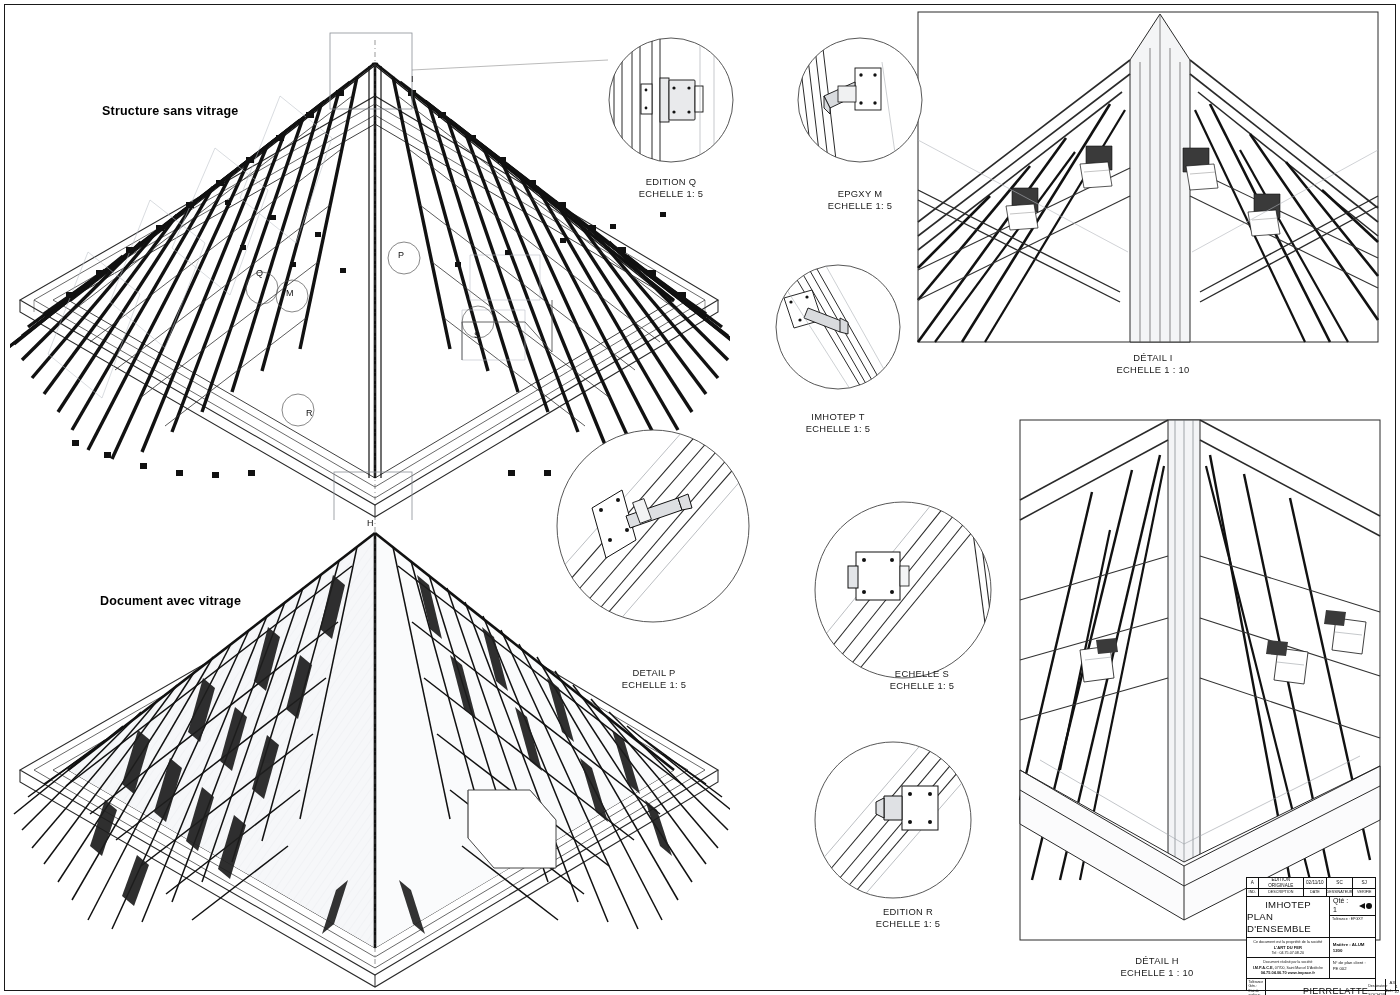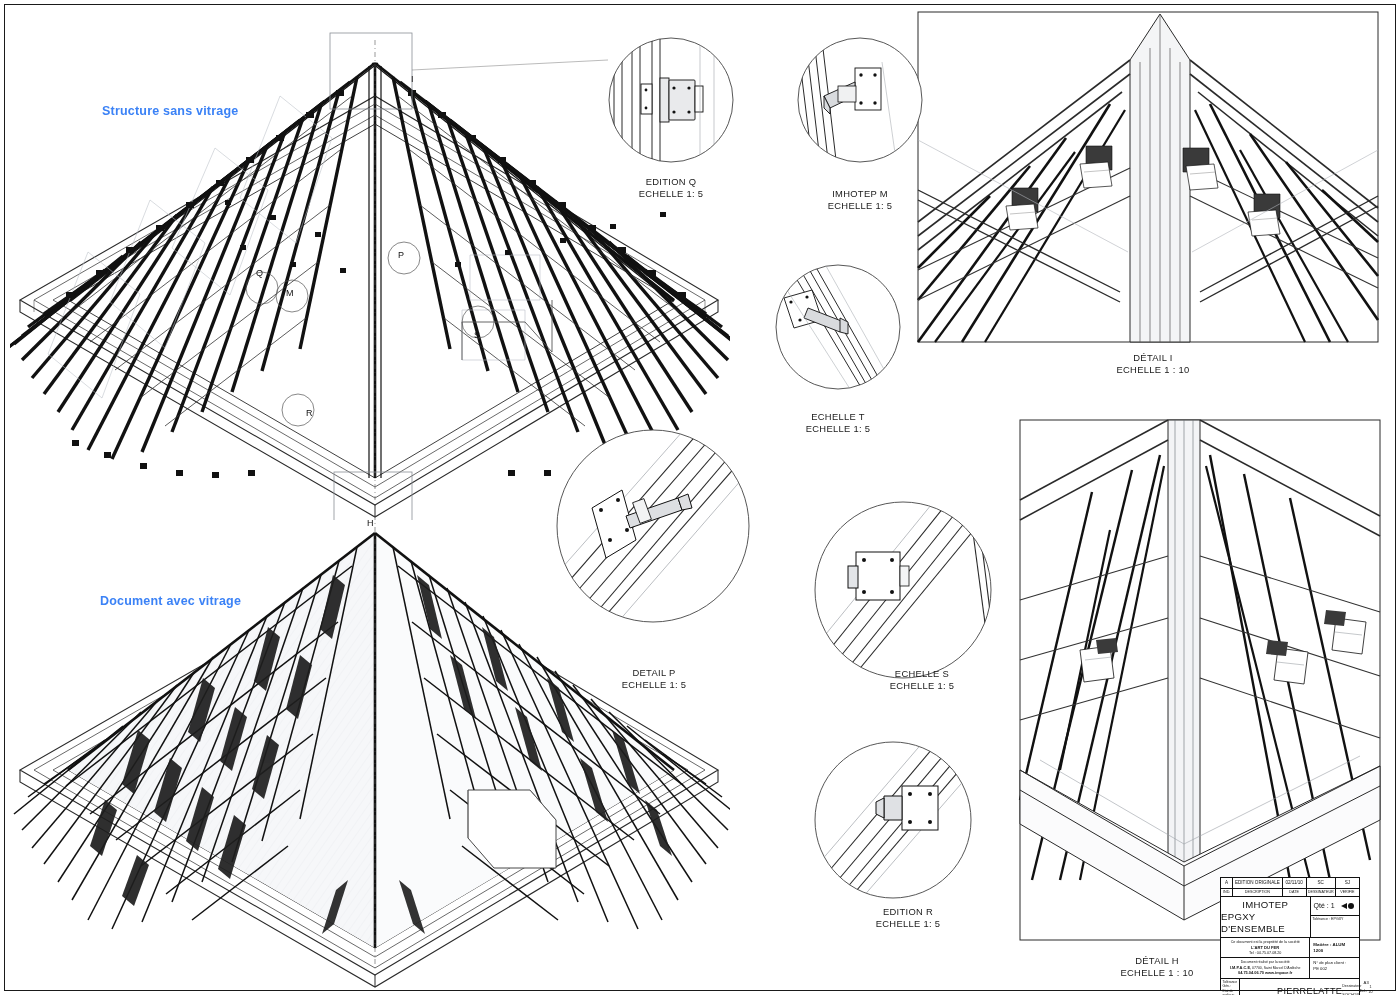--- a/index.html
+++ b/index.html
@@ -20,21 +20,21 @@
     width: 1392px; height: 987px;
     border: 1.2px solid #1a1a1a;
   }
   svg.draw { position: absolute; left: 0; top: 0; overflow: visible; }
 
   
   .hdr-label {
     position: absolute;
     font-size: 12.5px;
     font-weight: bold;
-    color: #3b82f6;
+    color: #000000;
     letter-spacing: .2px;
     white-space: nowrap;
   }
   .detail-cap {
     position: absolute;
     text-align: center;
     font-size: 9.4px;
     color: #1a1a1a;
     line-height: 1.28;
     white-space: nowrap;
@@ -43,22 +43,22 @@
   .callout {
     position: absolute;
     font-size: 9px;
     color: #111;
     font-family: "Liberation Sans", sans-serif;
   }
 
   
   #titleblock {
     position: absolute;
-    left: 1220px; top: 877px;
-    width: 140px; height: 114px;
+    left: 1246px; top: 877px;
+    width: 130px; height: 114px;
     border: 1px solid #111;
     background: #fff;
     font-size: 4.6px;
     color: #111;
     line-height: 1.25;
   }
   #titleblock .row { display: flex; width: 100%; border-bottom: .8px solid #111; }
   #titleblock .row:last-child { border-bottom: none; }
   #titleblock .cell {
     border-right: .8px solid #111;
@@ -846,26 +846,26 @@
   <div class="callout" style="left:474px; top:330px;">S</div>
   <div class="callout" style="left:306px; top:408px;">R</div>
   <div class="callout" style="left:367px; top:518px;">H</div>
 
   <div class="detail-cap" style="left:611px; top:176px; width:120px;">
     <div>EDITION Q</div>
     <div>ECHELLE 1: 5</div>
   </div>
 
   <div class="detail-cap" style="left:800px; top:188px; width:120px;">
-    <div>IMHOTEP M</div>
+    <div>EPGXY M</div>
     <div>ECHELLE 1: 5</div>
   </div>
 
   <div class="detail-cap" style="left:778px; top:411px; width:120px;">
-    <div>ECHELLE T</div>
+    <div>IMHOTEP T</div>
     <div>ECHELLE 1: 5</div>
   </div>
 
   <div class="detail-cap" style="left:594px; top:628px; width:120px;margin-top:39px;">
     <div>DETAIL P</div>
     <div>ECHELLE 1: 5</div>
   </div>
 
   <div class="detail-cap" style="left:862px; top:668px; width:120px;">
     <div>ECHELLE S</div>
@@ -901,21 +901,21 @@
       <div class="cell c-ind">IND.</div>
       <div class="cell c-desc">DESCRIPTION</div>
       <div class="cell c-date">DATE</div>
       <div class="cell c-dess">DESSINATEUR</div>
       <div class="cell c-ver">VERIFIE</div>
     </div>
 
     <div class="mid">
       <div class="mid-left">
         <div class="t-main1">IMHOTEP</div>
-        <div class="t-main2">EPGXY D'ENSEMBLE</div>
+        <div class="t-main2">PLAN D'ENSEMBLE</div>
       </div>
       <div class="mid-right">
         <div class="qte-box">
           <span class="qte-txt">Qté : 1</span>
           <span class="proj-sym">
             <span class="cone"></span>
               <span class="circ"></span>
           </span>
         </div>
         <div class="tol-box">Tolérance : EPGXY</div>

